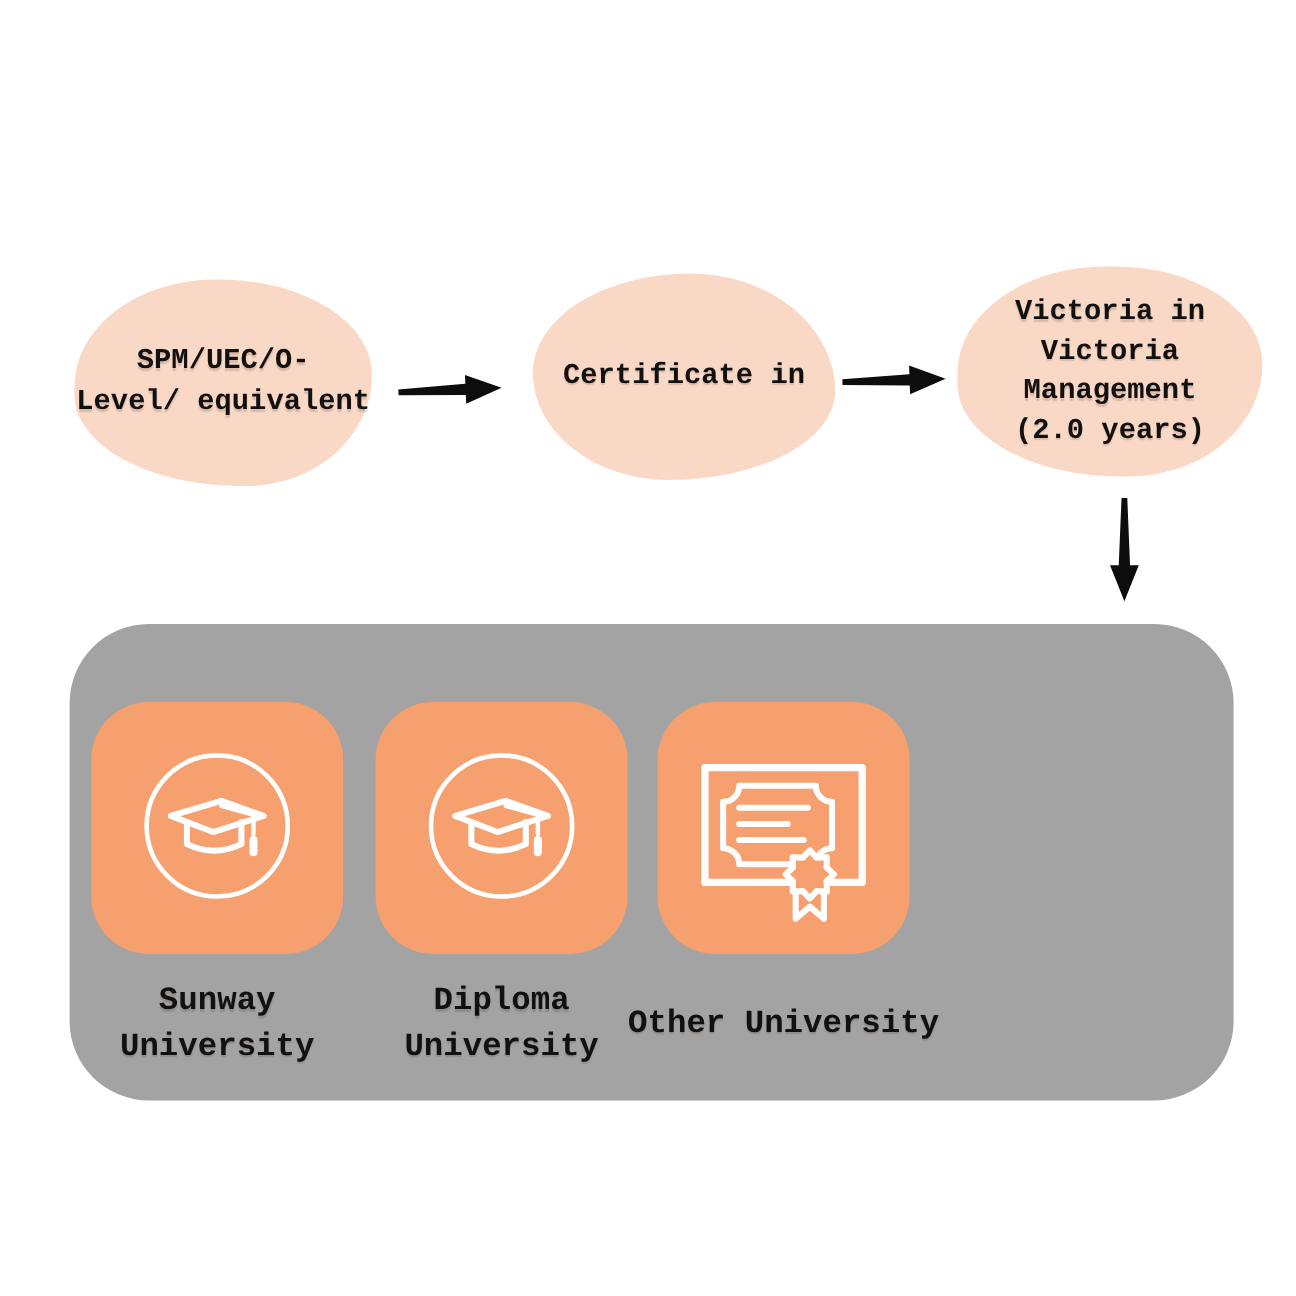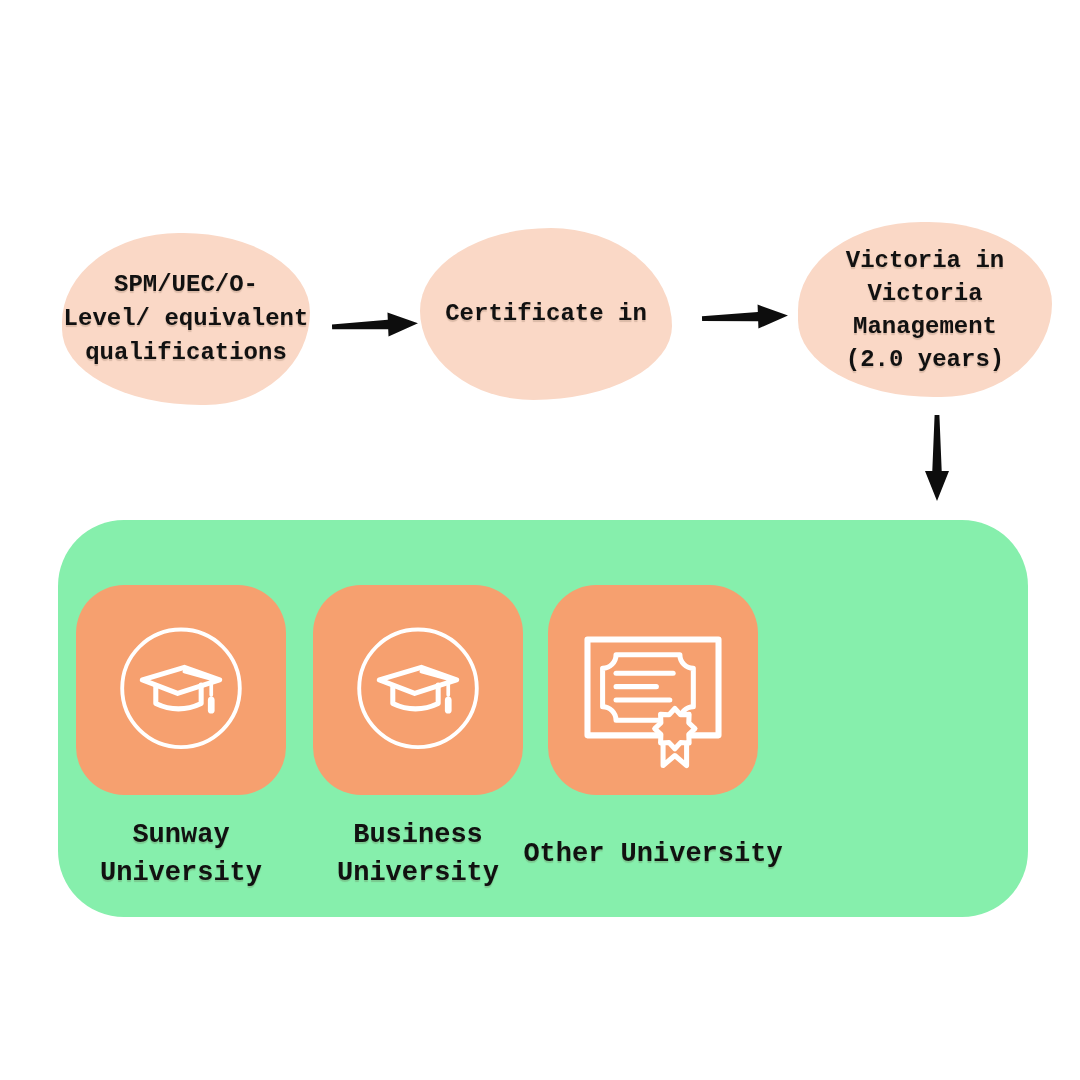--- a/index.html
+++ b/index.html
@@ -9,35 +9,35 @@
   }
   
   .blob{
     position:absolute;background:#fad8c6;display:flex;flex-direction:column;
     align-items:center;justify-content:center;text-align:center;
   }
   .blob .line{font-size:24px;line-height:34px;white-space:nowrap;
     text-shadow:0 2px 1px rgba(80,50,30,0.18);}
   .blob1{left:62px;top:233px;width:248px;height:172px;
     border-radius:48% 52% 43% 57% / 53% 47% 55% 45%;}
-  .blob2{left:420px;top:228px;width:252px;height:172px;
+  .blob2{left:444px;top:228px;width:252px;height:172px;
     border-radius:52% 48% 55% 45% / 48% 57% 43% 52%;gap:32px;}
   .blob3{left:798px;top:222px;width:254px;height:175px;
     border-radius:50% 50% 45% 55% / 52% 48% 55% 45%;}
   .blob3 .line{line-height:33px;}
   
   .arrow{position:absolute;}
   .arrow svg{display:block;}
   .arrow1{left:330px;top:308px;transform:rotate(-2.5deg);}
   .arrow2{left:700px;top:300px;transform:rotate(-2deg);}
   .arrow3{left:919px;top:413px;}
   
   .panel{
     position:absolute;left:58px;top:520px;width:970px;height:397px;
-    background:#86efac;border-radius:66px;
+    background:#a3a3a3;border-radius:66px;
   }
   .tile{position:absolute;top:0;width:210px;height:397px;}
   .tile-sq{
     position:absolute;top:65px;left:0;width:210px;height:210px;
     background:#f6a06f;border-radius:48px;display:flex;align-items:center;justify-content:center;
   }
   .tile-sq svg{display:block;}
   .tile1{left:18px;} .tile2{left:255px;} .tile3{left:490px;} .tile4{left:727px;}
   .tile-label{
     position:absolute;top:292px;left:-35px;width:280px;height:84px;
@@ -48,21 +48,20 @@
     text-shadow:0 2px 1px rgba(80,50,30,0.2);}
 </style>
 </head>
 <body>
 
 <div class="canvas">
 
   <div class="blob blob1">
     <div class="line">SPM/UEC/O-</div>
     <div class="line">Level/ equivalent</div>
-    <div class="line">qualifications</div>
   </div>
 
   <div class="arrow arrow1">
     <svg width="92" height="34" viewBox="0 0 92 34">
       <path d="M2,14.6 L58,12.3 L58,5 L88,17 L58,29 L58,21.7 L2,19.4 Z" fill="#0d0d0d"></path>
     </svg>
   </div>
 
   <div class="blob blob2">
     <div class="line">Certificate in</div>
@@ -109,21 +108,21 @@
       <div class="tile-sq">
         <svg width="168" height="168" viewBox="0 0 100 100" fill="none" stroke="#ffffff" stroke-linecap="round" stroke-linejoin="round">
           <circle cx="50" cy="49" r="35" stroke-width="2.3"></circle>
           <polygon points="27,44 52,36.5 73,44 48,52" stroke-width="3"></polygon>
           <path d="M35,47.5 L35,58 Q48.5,64.5 62,58 L62,47" stroke-width="3"></path>
           <path d="M52,39 L68,43.5 L68,53" stroke-width="2.2"></path>
           <path d="M68,56 L68,62" stroke-width="4"></path>
         </svg>
       </div>
       <div class="tile-label">
-        <div class="line">Business</div>
+        <div class="line">Diploma</div>
         <div class="line">University</div>
       </div>
     </div>
 
     <div class="tile tile3">
       <div class="tile-sq">
         <svg width="168" height="168" viewBox="0 0 100 100" fill="none" stroke="#ffffff" stroke-linecap="round" stroke-linejoin="round">
           <rect x="11" y="20" width="78" height="57" stroke-width="3.6"></rect>
           <path d="M28,29 L66,29 A8,8 0 0 0 74,37 L74,60 A8,8 0 0 0 66,68 L28,68 A8,8 0 0 0 20,60 L20,37 A8,8 0 0 0 28,29 Z" stroke-width="3"></path>
           <path d="M28,40 L62,40" stroke-width="3"></path>

